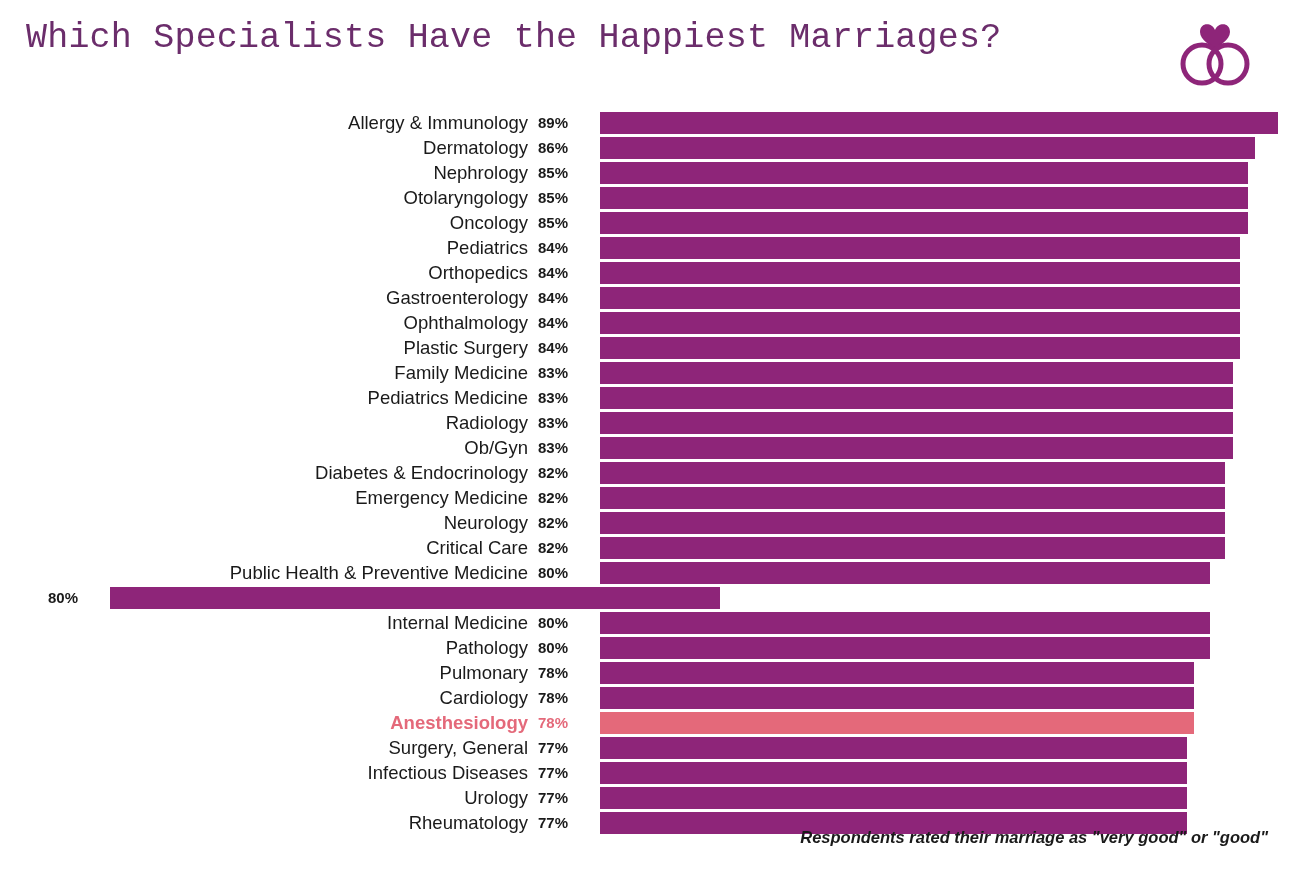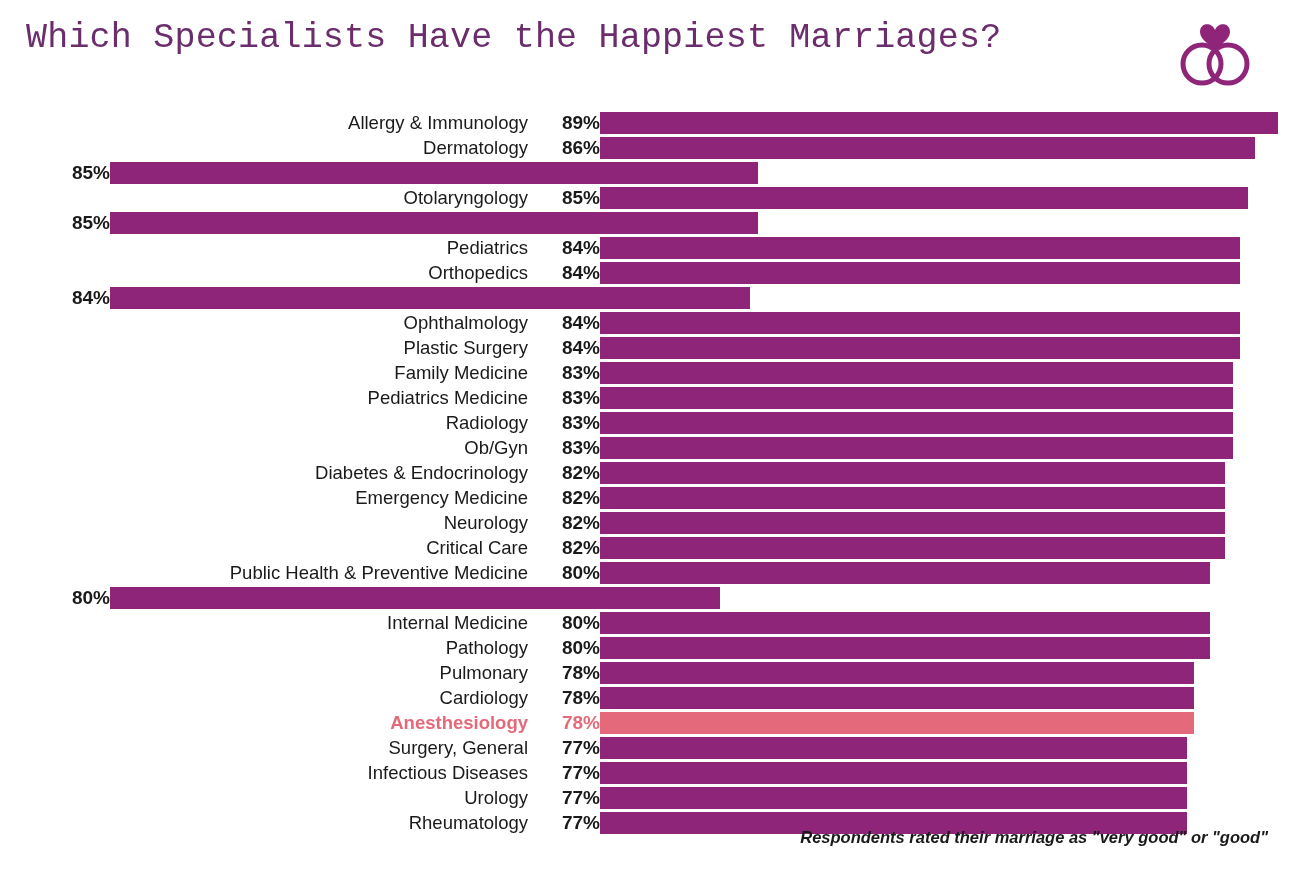--- a/index.html
+++ b/index.html
@@ -64,22 +64,22 @@
     padding-right: 10px;
     font-size: 18.5px;
     color: #1a1a1a;
     white-space: nowrap;
     box-sizing: border-box;
     line-height: 22px;
   }
 
   .val-label {
     width: 62px;
-    text-align: right;
-    font-size: 19px;
+    text-align: left;
+    font-size: 15px;
     font-weight: bold;
     color: #1a1a1a;
     box-sizing: border-box;
     line-height: 22px;
   }
 
   .bar-track {
     position: relative;
     flex: 1;
     height: 22px;
@@ -135,53 +135,56 @@
         </div>
       </div>
       <div class="row">
         <div class="cat-label">Dermatology</div>
         <div class="val-label">86%</div>
         <div class="bar-track">
           <div class="bar" style="width: 655.411px;"></div>
         </div>
       </div>
       <div class="row">
+        <div class="cat-label">Nephrology</div>
         <div class="val-label">85%</div>
         <div class="bar-track">
           <div class="bar" style="width: 647.789px;"></div>
         </div>
       </div>
       <div class="row">
         <div class="cat-label">Otolaryngology</div>
         <div class="val-label">85%</div>
         <div class="bar-track">
           <div class="bar" style="width: 647.789px;"></div>
         </div>
       </div>
       <div class="row">
+        <div class="cat-label">Oncology</div>
         <div class="val-label">85%</div>
         <div class="bar-track">
           <div class="bar" style="width: 647.789px;"></div>
         </div>
       </div>
       <div class="row">
         <div class="cat-label">Pediatrics</div>
         <div class="val-label">84%</div>
         <div class="bar-track">
           <div class="bar" style="width: 640.168px;"></div>
         </div>
       </div>
       <div class="row">
         <div class="cat-label">Orthopedics</div>
         <div class="val-label">84%</div>
         <div class="bar-track">
           <div class="bar" style="width: 640.168px;"></div>
         </div>
       </div>
       <div class="row">
+        <div class="cat-label">Gastroenterology</div>
         <div class="val-label">84%</div>
         <div class="bar-track">
           <div class="bar" style="width: 640.168px;"></div>
         </div>
       </div>
       <div class="row">
         <div class="cat-label">Ophthalmology</div>
         <div class="val-label">84%</div>
         <div class="bar-track">
           <div class="bar" style="width: 640.168px;"></div>

